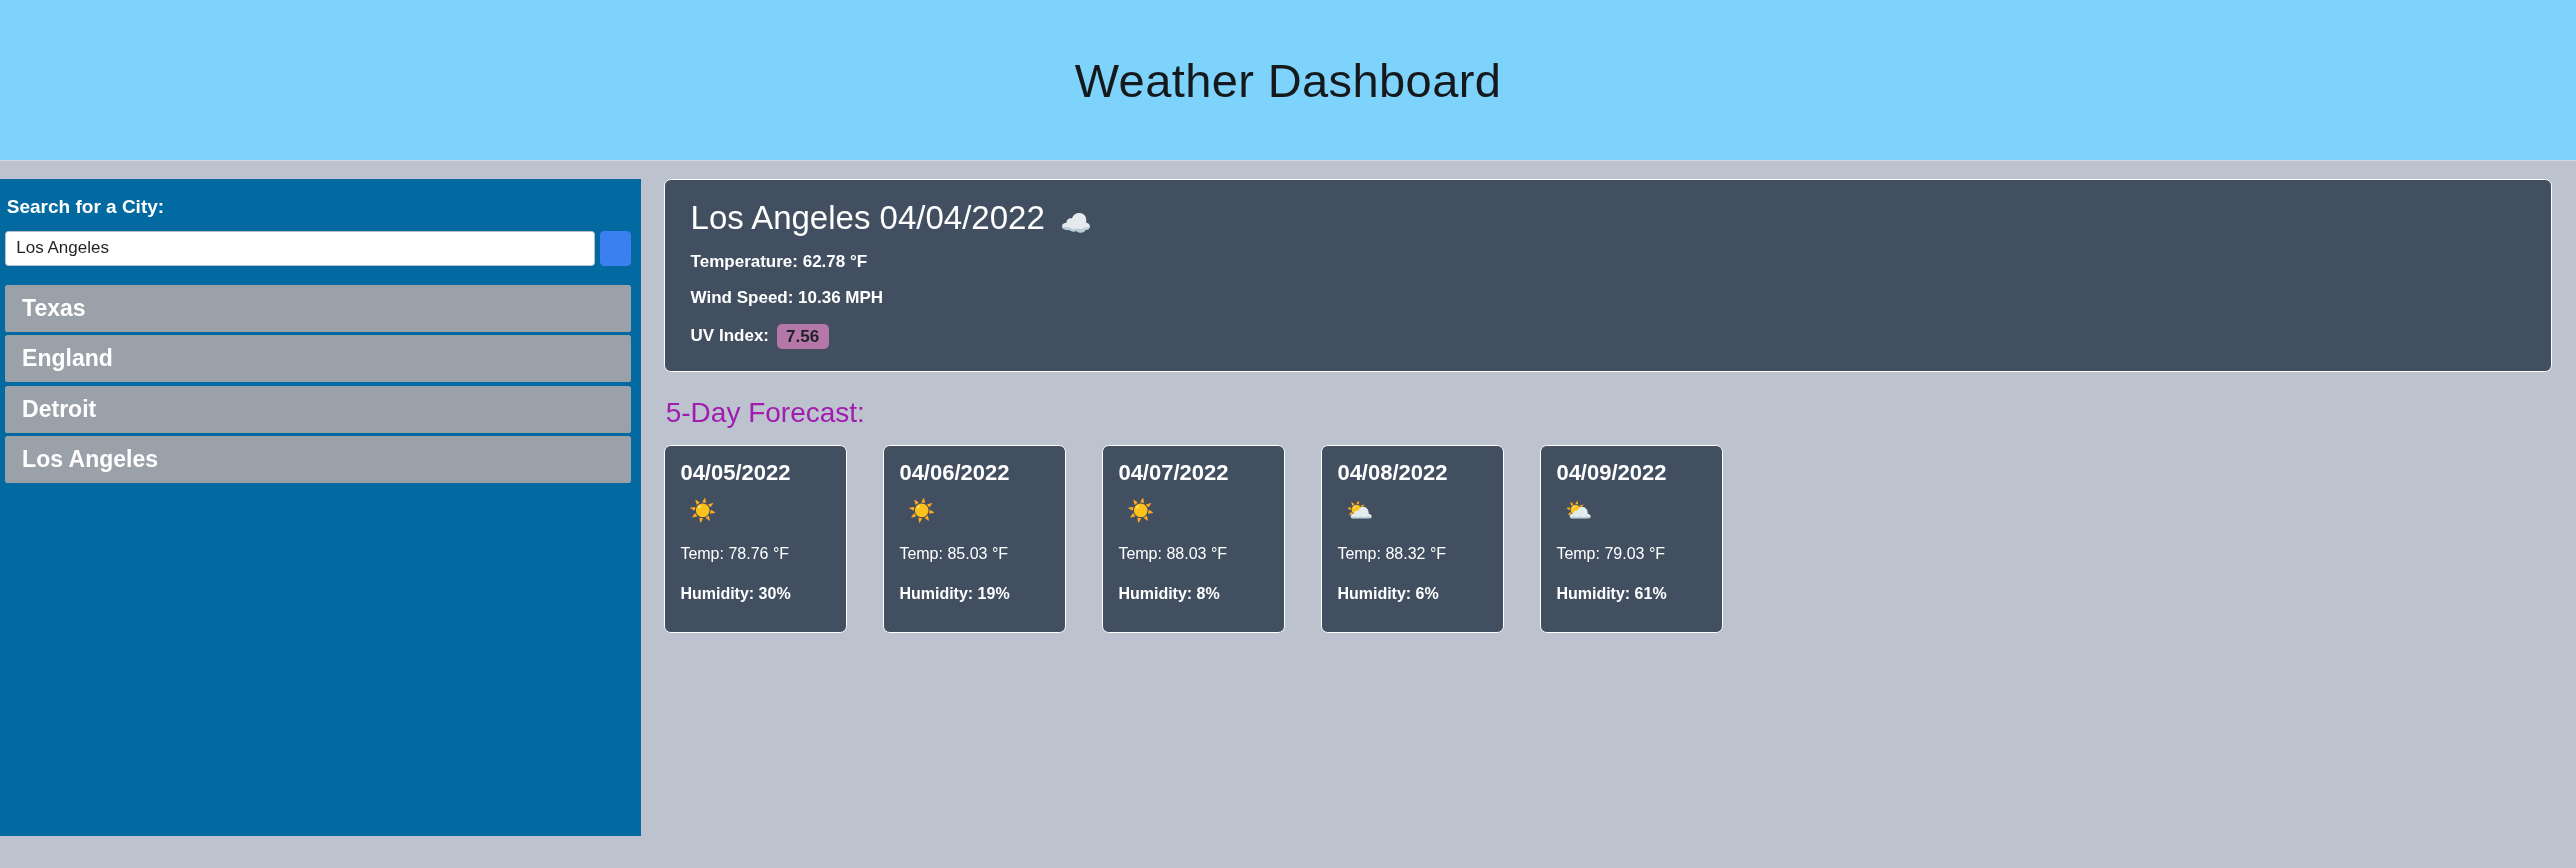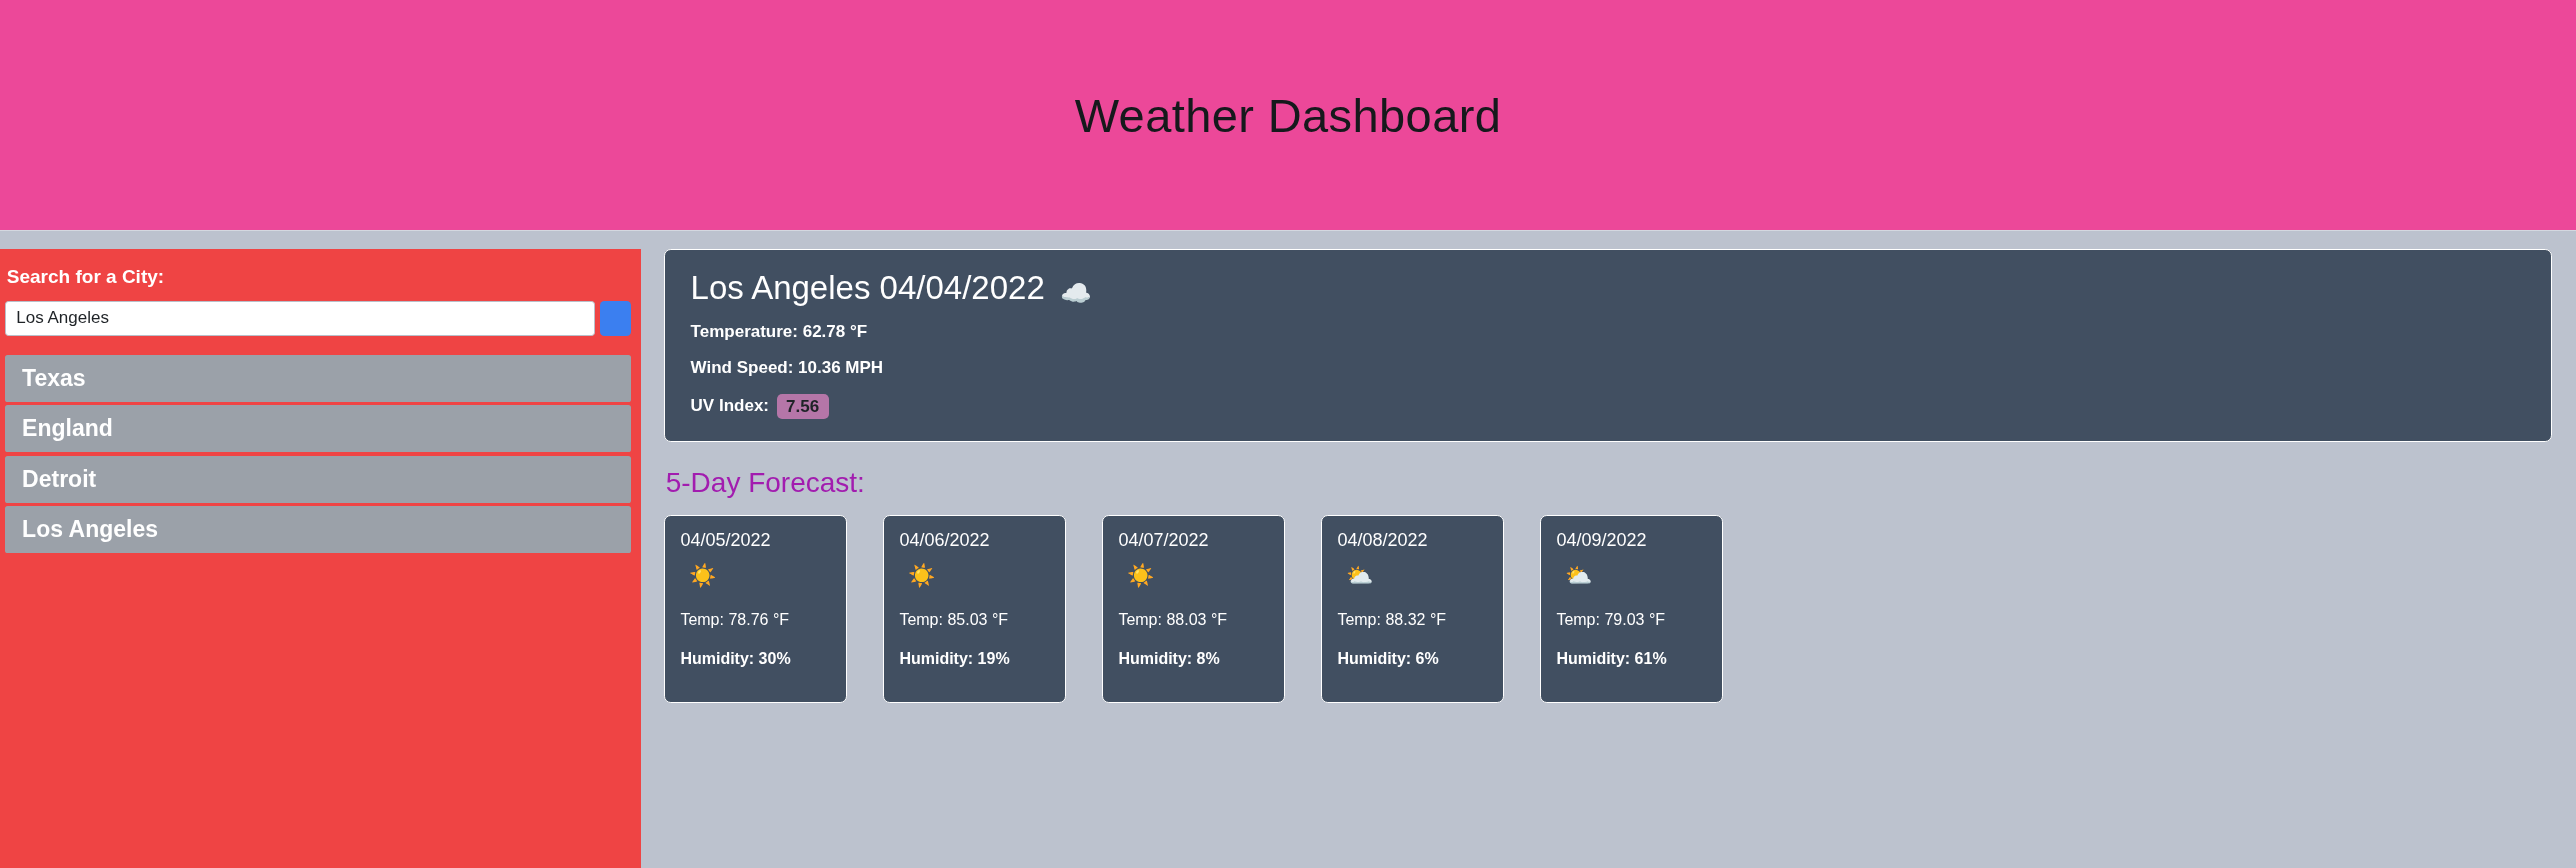--- a/index.html
+++ b/index.html
@@ -10,22 +10,22 @@
     width: 2576px;
     height: 868px;
     background: #bcc2ce;
     font-family: "Liberation Sans", sans-serif;
     overflow: hidden;
   }
 
   
   .page-header {
     width: 100%;
-    height: 231px;
-    background: #ec4899;
+    height: 161px;
+    background: #7dd3fc;
     border-bottom: 0.9px solid #d4d8e0;
     box-sizing: border-box;
     display: flex;
     align-items: center;
     justify-content: center;
   }
   .page-title {
     font-size: 47px;
     font-weight: 400;
     color: #16191c;
@@ -40,21 +40,21 @@
     width: 100%;
     height: 679px;
     background: #bcc2ce;
   }
 
   
   .sidebar {
     width: 641px;
     height: 657px;
     margin-top: 18px;
-    background: #ef4444;
+    background: #0369a1;
     box-sizing: border-box;
     padding: 0;
     flex: 0 0 641px;
   }
   .sidebar-label {
     color: #ffffff;
     font-size: 19px;
     font-weight: 700;
     padding: 17px 0 0 6.8px;
     line-height: 1.2;
@@ -176,22 +176,22 @@
     border-radius: 6.8px;
     box-sizing: border-box;
     width: 183px;
     height: 188px;
     padding: 13.6px 13.6px 0 15.4px;
     color: #ffffff;
     display: flex;
     flex-direction: column;
   }
   .fc-date {
-    font-size: 18px;
-    font-weight: 400;
+    font-size: 22px;
+    font-weight: 700;
     line-height: 1.2;
   }
   .fc-icon {
     font-size: 22px;
     margin: 13.6px 0 0 8.5px;
     line-height: 1;
     height: 29px;
   }
   .fc-temp {
     font-size: 16px;

